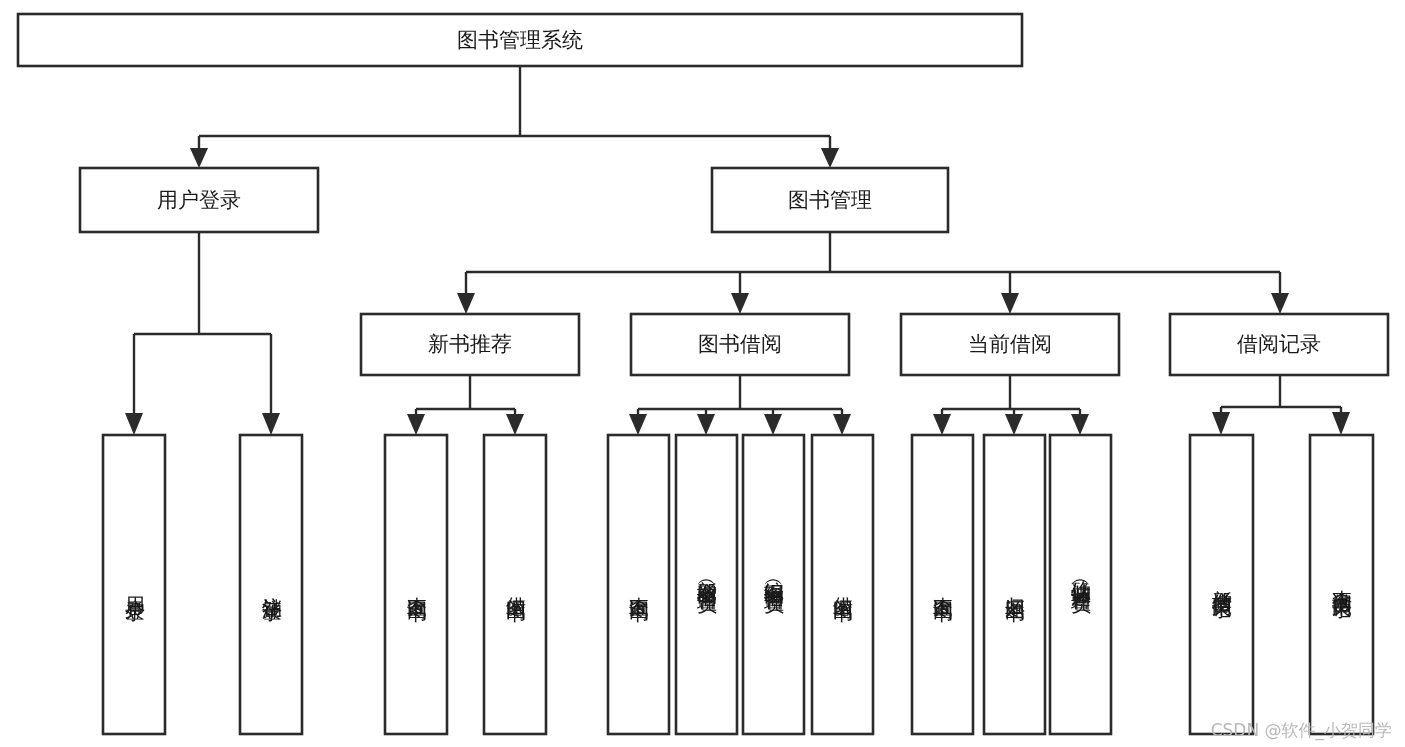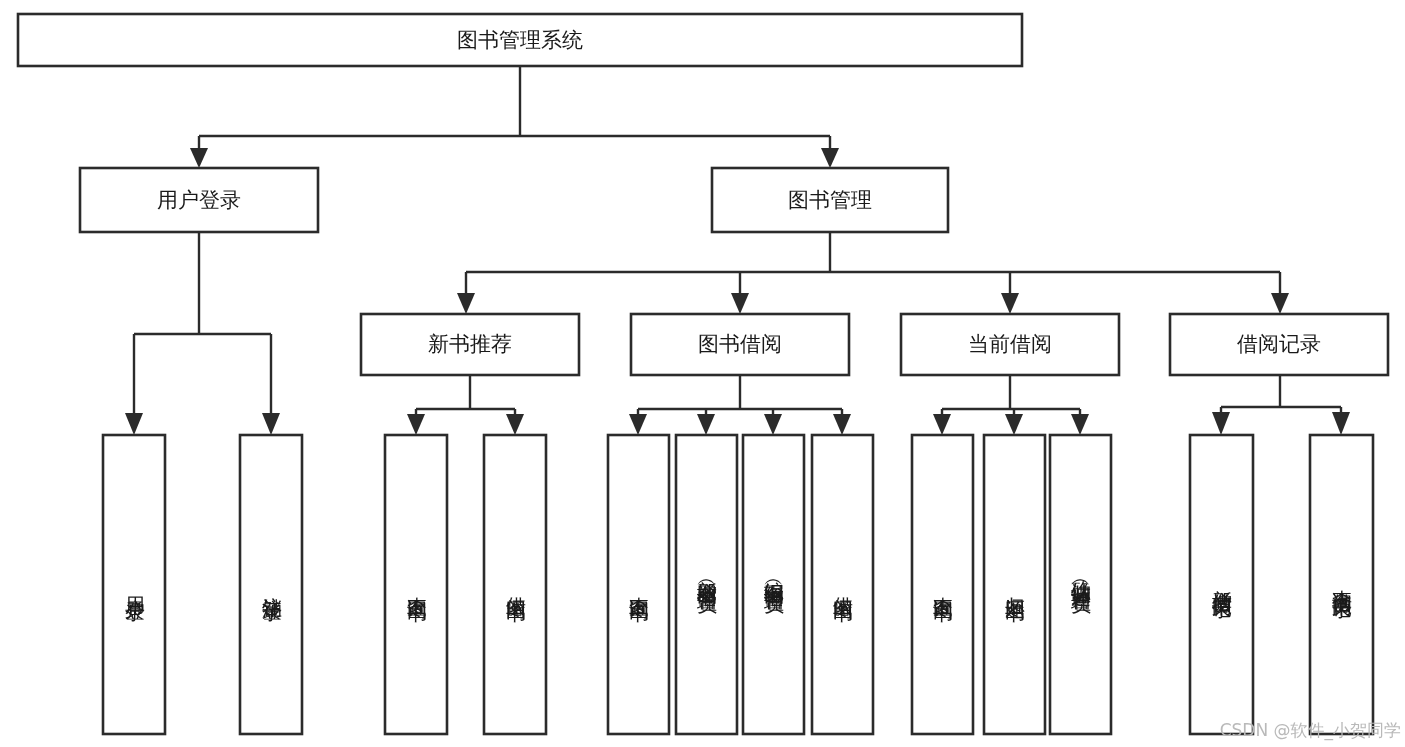--- a/index.html
+++ b/index.html
@@ -43,21 +43,21 @@
     stroke: #2b2b2b;
     stroke-width: 2.4;
     fill: none;
   }
   .arrow-head {
     fill: #2b2b2b;
     stroke: none;
   }
   .watermark {
     position: absolute;
-    right: 4px;
+    right: 13px;
     bottom: 5px;
     font-family: "DejaVu Sans", "Liberation Sans", sans-serif;
     font-size: 17px;
     color: #b9b9b9;
     white-space: nowrap;
     pointer-events: none;
   }
 </style>
 </head>
 <body>

